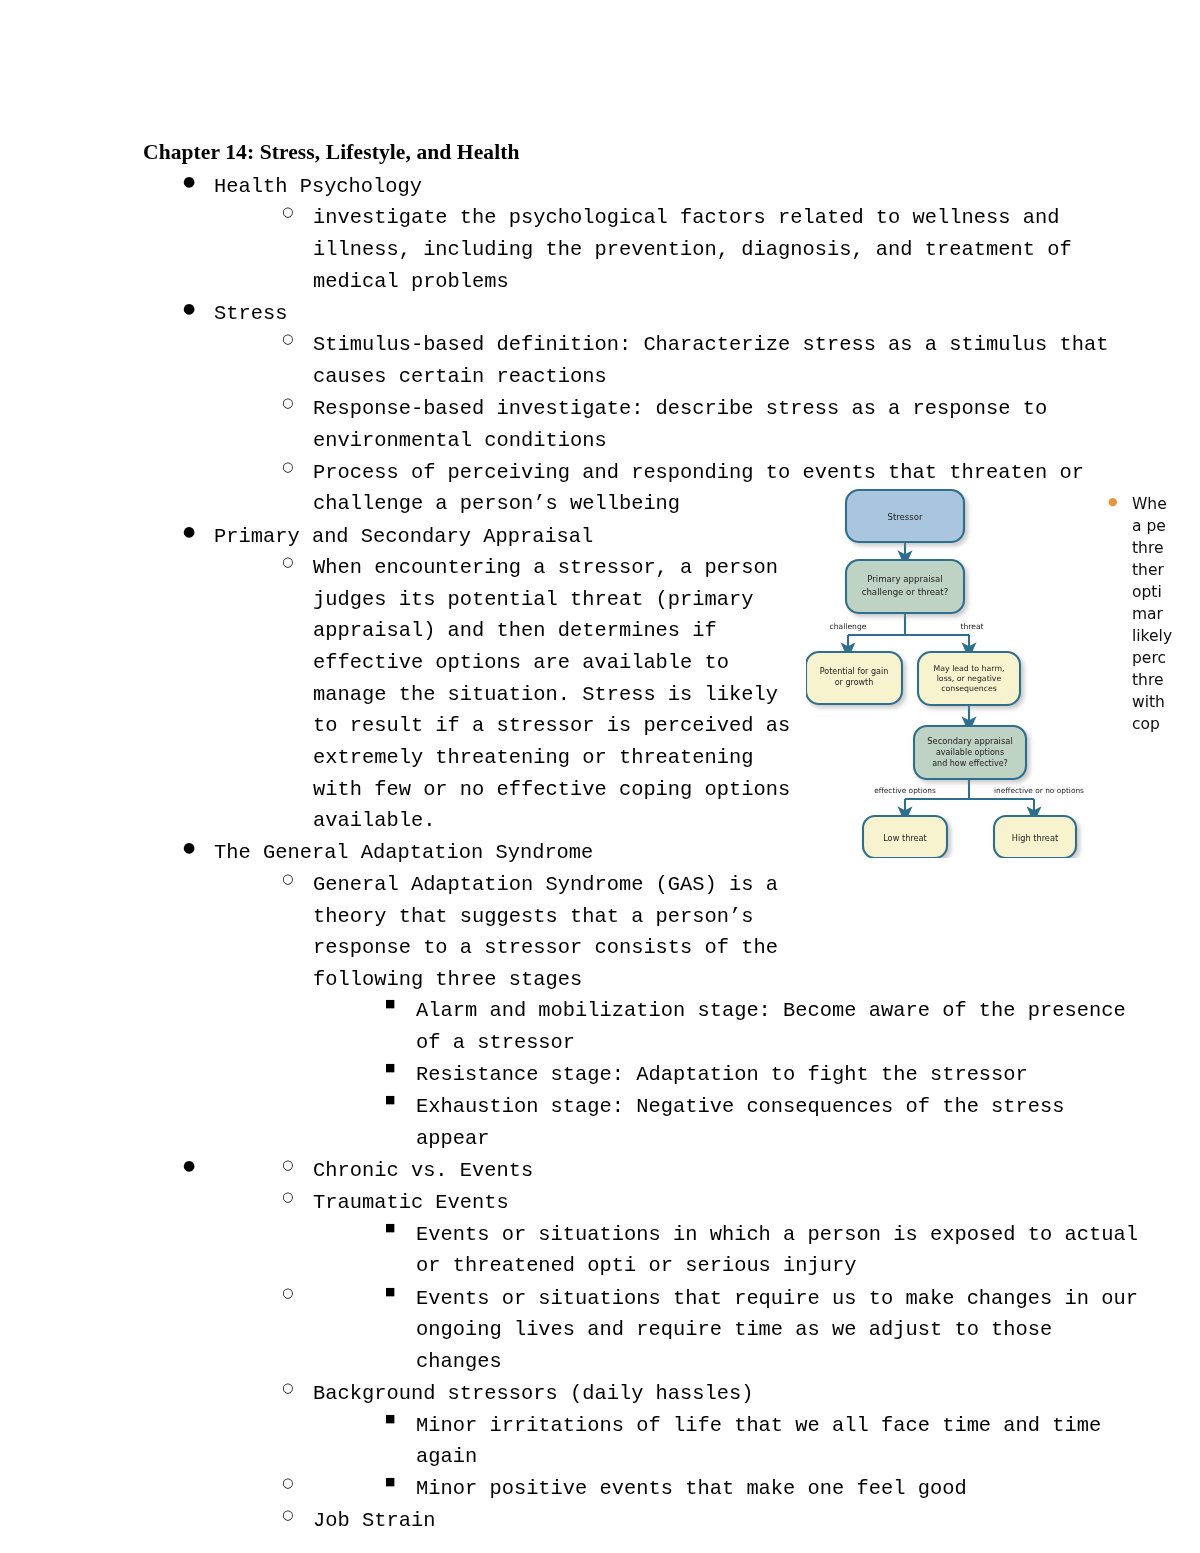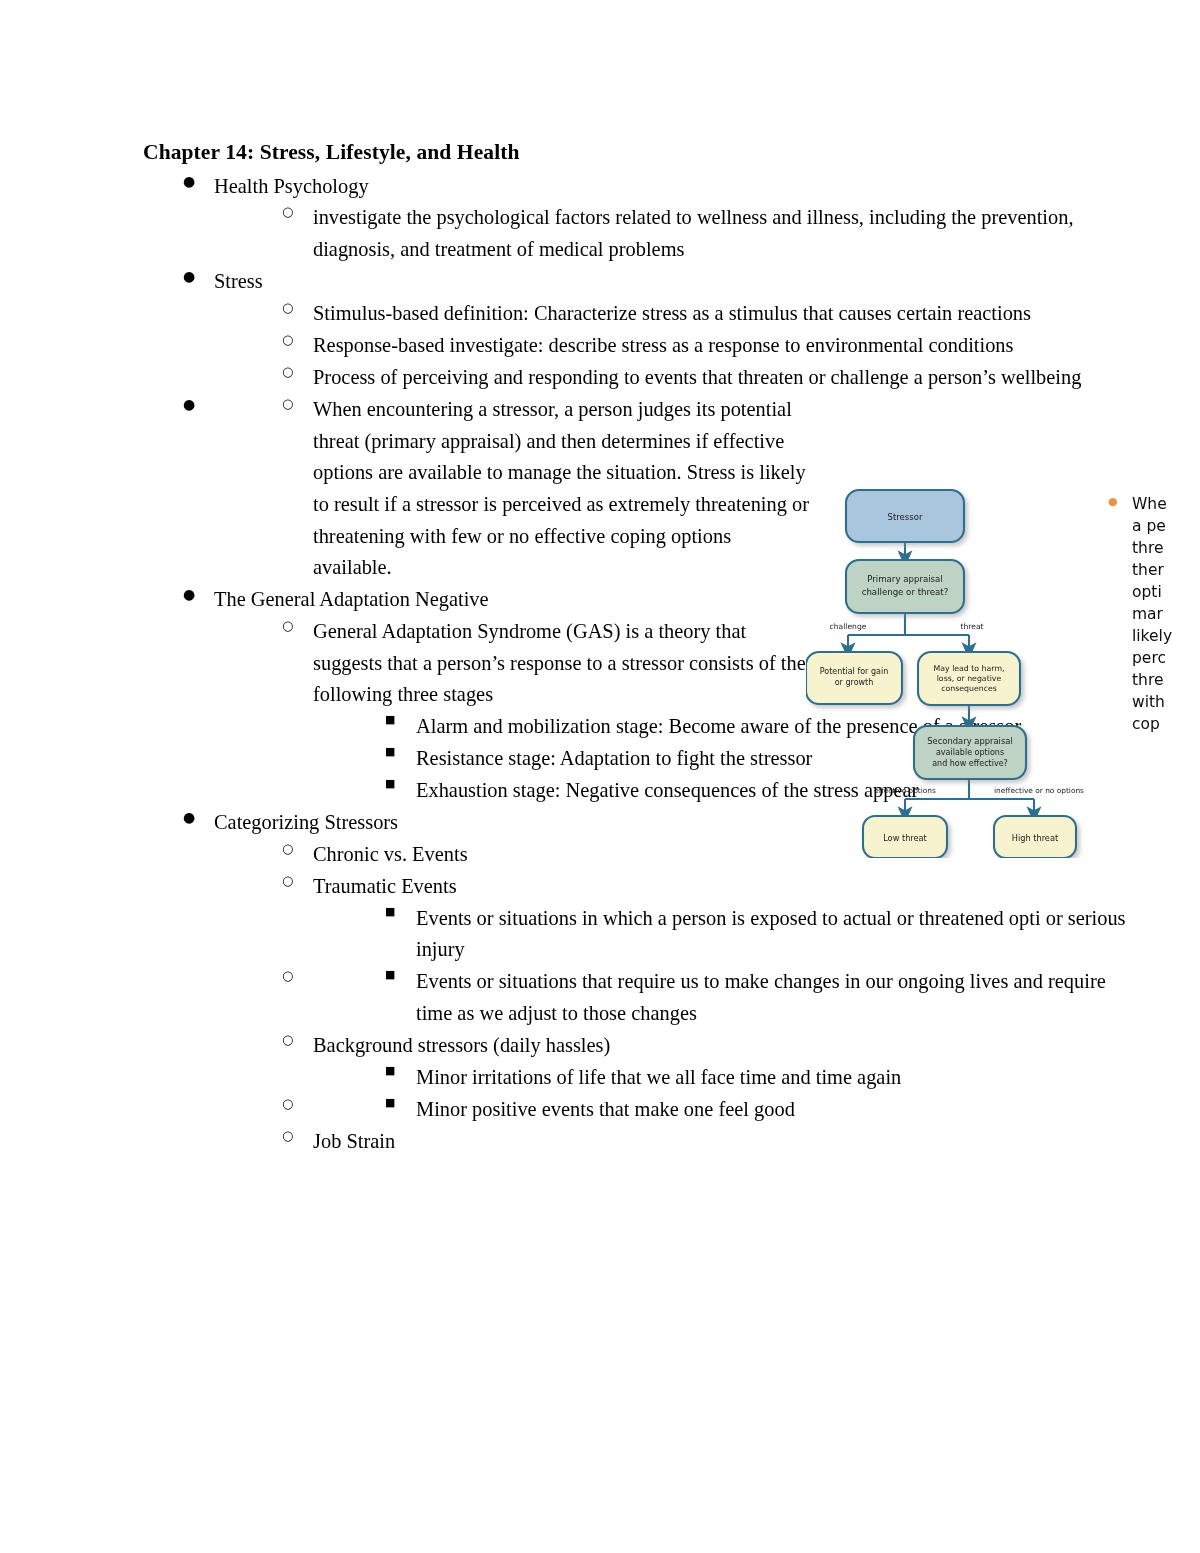--- a/index.html
+++ b/index.html
@@ -63,21 +63,21 @@
     left: 0;
     top: 0;
     width: 22px;
     text-align: left;
     font-family: "DejaVu Sans", sans-serif;
     line-height: 1.55;
   }
   li.l1 > .marker { font-size: 14px; }
   li.l2 > .marker { font-size: 13px; }
   li.l3 > .marker { font-size: 11px; }
-  li .txt { display: block; }
+  li .txt { display: block; font-family: Liberation Mono, monospace; }
 
   
   li.narrow .txt { max-width: 500px; }
   li.wide   .txt { max-width: 920px; }
 
   
   .figure {
     position: absolute;
     left: 806px;
     top: 483px;
@@ -145,31 +145,32 @@
           </li>
           <li class="l2 wide">
             <span class="marker">○</span>
             <span class="txt">Process of perceiving and responding to events that threaten or challenge a person’s wellbeing</span>
           </li>
         </ul>
       </li>
 
       <li class="l1 narrow">
         <span class="marker">●</span>
+        <span class="txt">Primary and Secondary Appraisal</span>
         <ul class="lvl2">
           <li class="l2 narrow">
             <span class="marker">○</span>
             <span class="txt">When encountering a stressor, a person judges its potential threat (primary appraisal) and then determines if effective options are available to manage the situation.  Stress is likely to result if a stressor is perceived as extremely threatening or threatening with few or no effective coping options available.</span>
           </li>
         </ul>
       </li>
 
       <li class="l1 narrow">
         <span class="marker">●</span>
-        <span class="txt">The General Adaptation Negative</span>
+        <span class="txt">The General Adaptation Syndrome</span>
         <ul class="lvl2">
           <li class="l2 narrow">
             <span class="marker">○</span>
             <span class="txt">General Adaptation Syndrome (GAS) is a theory that suggests that a person’s response to a stressor consists of the following three stages</span>
             <ul class="lvl3">
               <li class="l3 wide">
                 <span class="marker">■</span>
                 <span class="txt">Alarm and mobilization stage: Become aware of the presence of a stressor</span>
               </li>
               <li class="l3 wide">
@@ -180,21 +181,20 @@
                 <span class="marker">■</span>
                 <span class="txt">Exhaustion stage: Negative consequences of the stress appear</span>
               </li>
             </ul>
           </li>
         </ul>
       </li>
 
       <li class="l1 wide">
         <span class="marker">●</span>
-        <span class="txt">Categorizing Stressors</span>
         <ul class="lvl2">
 
           <li class="l2 wide">
             <span class="marker">○</span>
             <span class="txt">Chronic vs. Events</span>
           </li>
 
           <li class="l2 wide">
             <span class="marker">○</span>
             <span class="txt">Traumatic Events</span>

